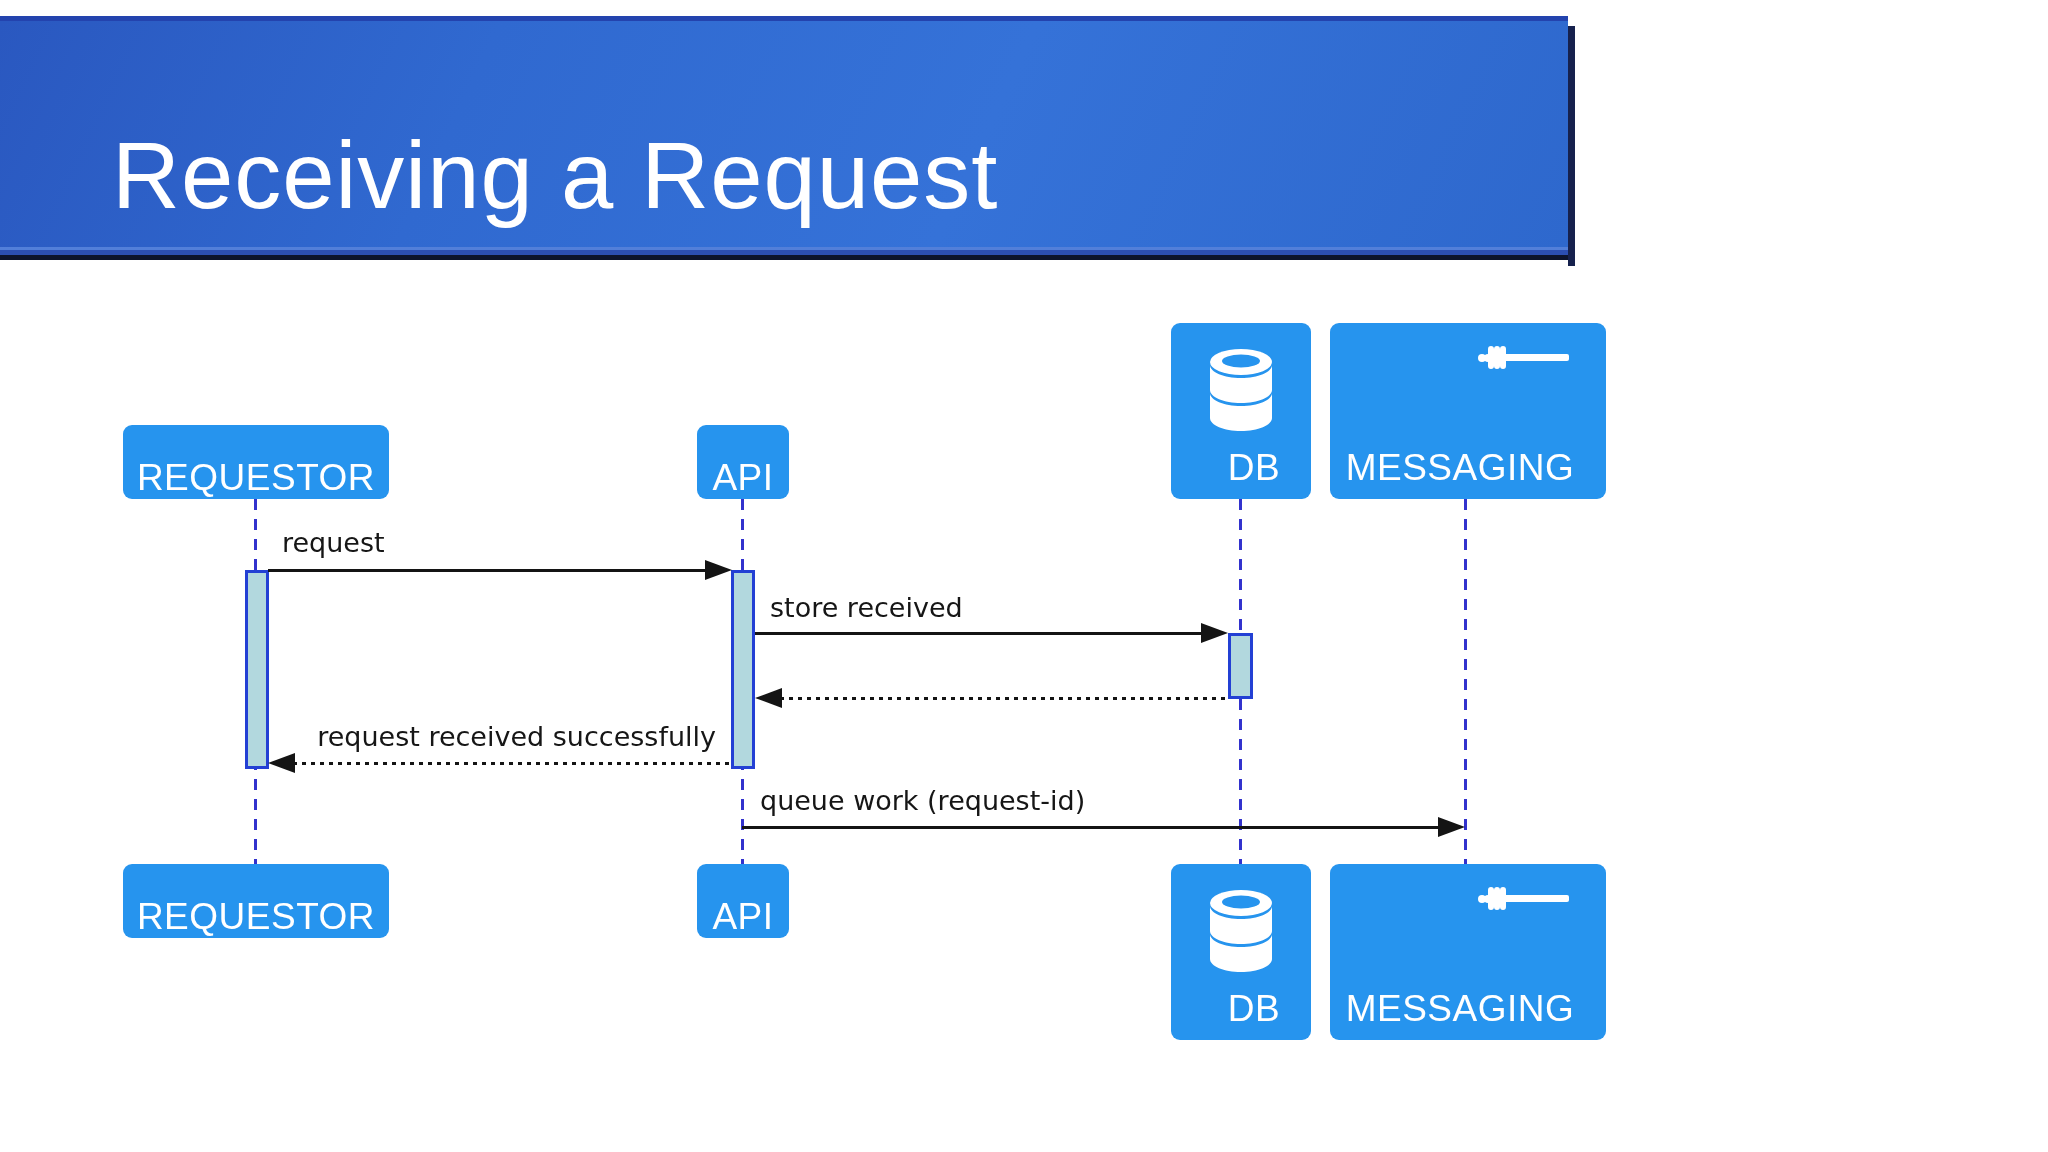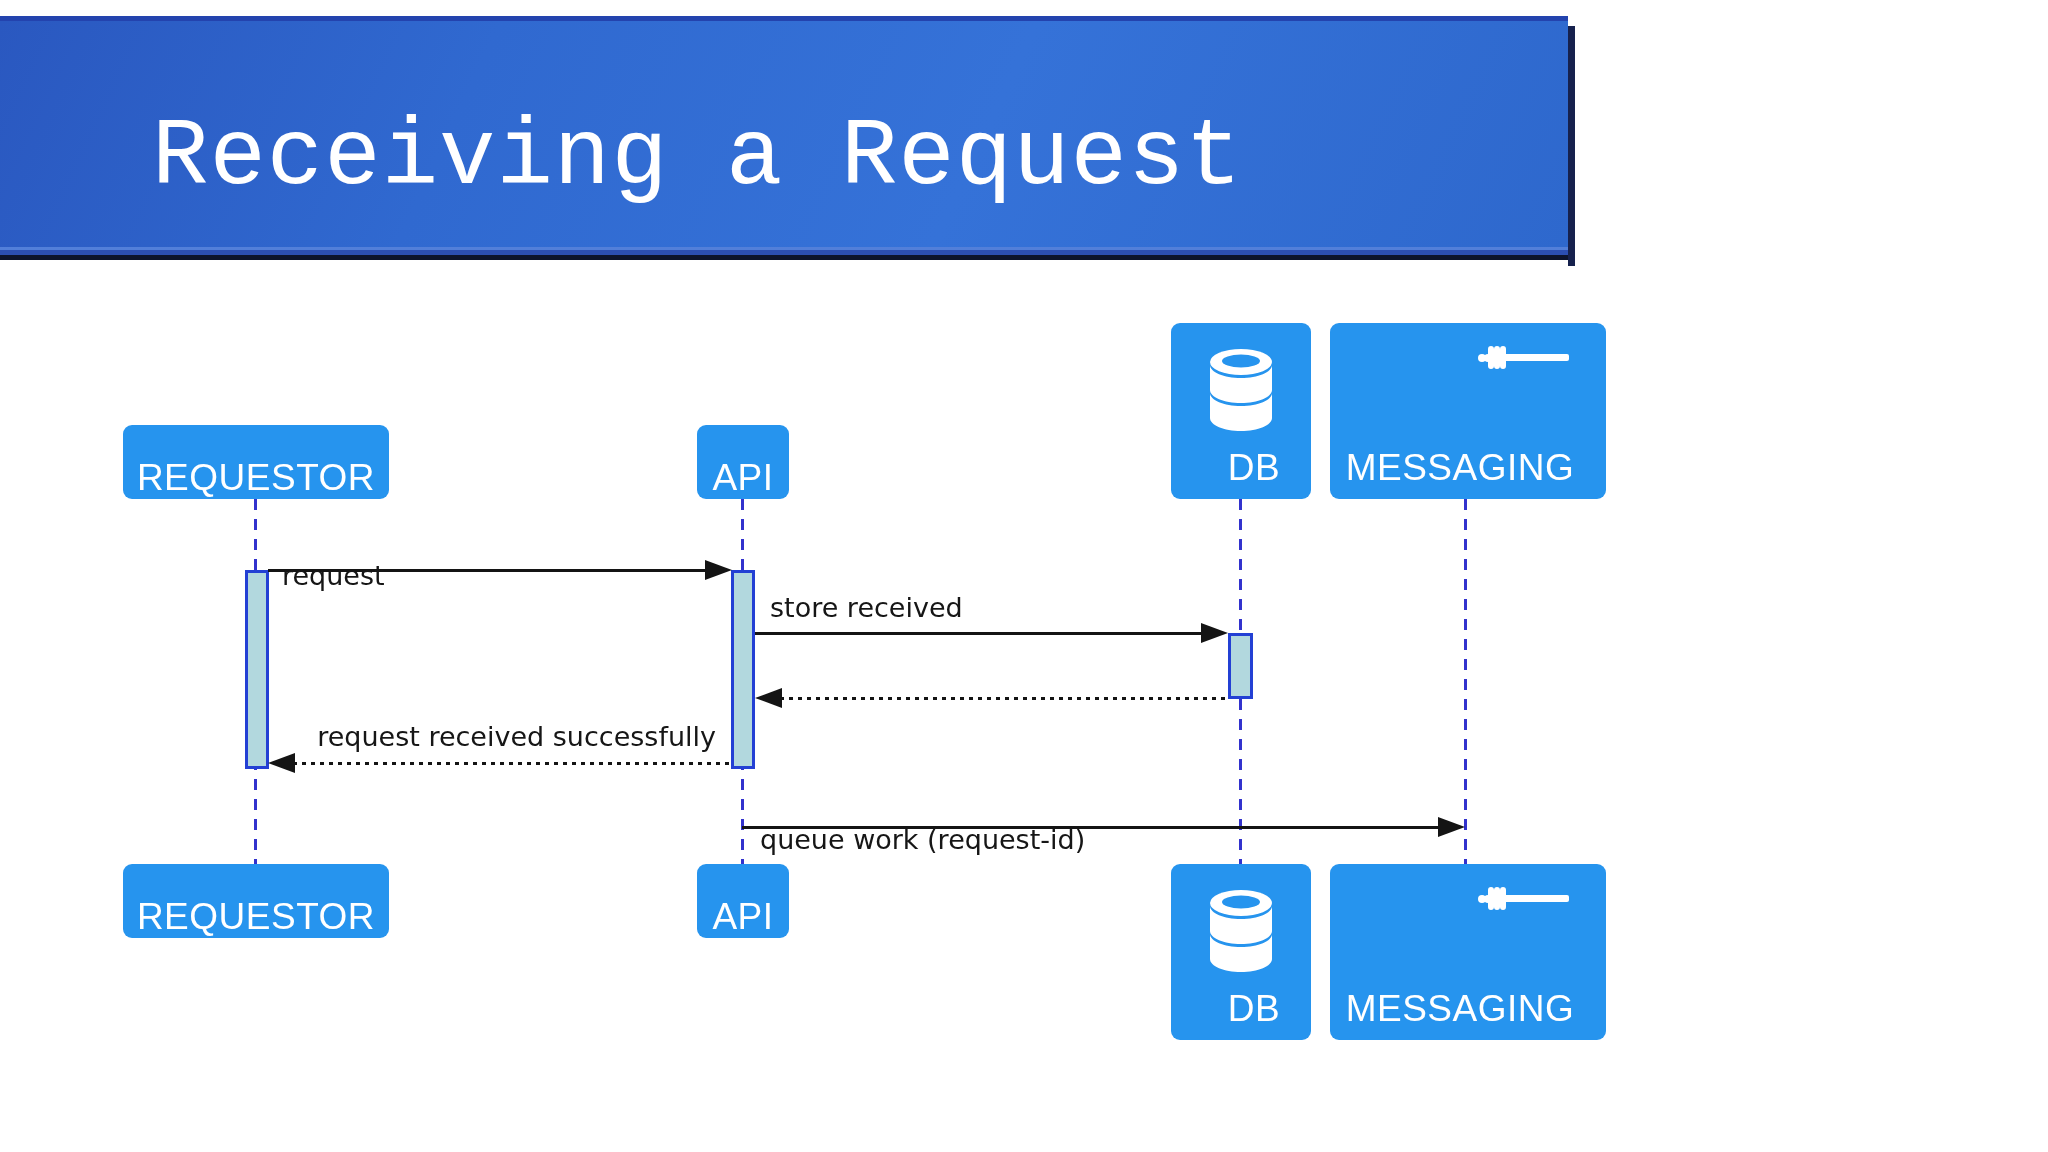--- a/index.html
+++ b/index.html
@@ -18,24 +18,24 @@
     position:relative;
   }
   #banner .bevel      { height:3px;  background:#527fd9; }
   #banner .mid-line   { height:5px;  background:#2c4fb3; }
   #banner .shadow-line{ height:5px;  background:#0d142d; }
   #banner-right-shadow{
     position:absolute; left:1568px; top:26px; width:7px; height:240px;
     background:#16214d;
   }
   #slide-title {
-    position:absolute; left:112px; top:90px;
-    font-family:Liberation Mono, monospace;
+    position:absolute; left:112px; top:108px;
+    font-family:Liberation Sans, sans-serif;
     font-size:94px; line-height:94px; font-weight:400;
-    color:#ffffff; white-space:nowrap; letter-spacing:1px;margin-left:40px;
+    color:#ffffff; white-space:nowrap; letter-spacing:1px;
   }
 
   
   .actor {
     position:absolute; background:#2694ee; border-radius:9px;
     color:#ffffff; font-family:"Liberation Sans", sans-serif;
     display:flex; align-items:flex-end; justify-content:center;
   }
   .actor .lbl { font-size:37px; letter-spacing:0.5px; }
   .actor.tall { display:block; }
@@ -99,37 +99,37 @@
   .arrow-head.left  { border-right:27px solid #141414; }
 
   .msg-label {
     position:absolute; font-size:27px; line-height:27px; color:#161616;
     white-space:nowrap;
   }
   .msg-label.ralign { text-align:right; }
 
   #msg1-line  { left:268px;  top:569px; width:437px; }
   #msg1-head  { left:705px;  top:560px; }
-  #msg1-label { left:282px;  top:562px; }
+  #msg1-label { left:282px;  top:529px; }
 
   #msg2-line  { left:755px;  top:632px; width:447px; }
   #msg2-head  { left:1201px; top:623px; }
   #msg2-label { left:770px;  top:594px; }
 
   #msg3-line  { left:780px;  top:697px; width:448px; }
   #msg3-head  { left:755px;  top:688px; }
   #msg3-label { left:797px;  top:658px; width:431px; }
 
   #msg4-line  { left:293px;  top:762px; width:438px; }
   #msg4-head  { left:268px;  top:753px; }
   #msg4-label { left:295px;  top:723px; width:421px; }
 
   #msg5-line  { left:742px;  top:826px; width:697px; }
   #msg5-head  { left:1438px; top:817px; }
-  #msg5-label { left:760px;  top:787px;margin-top:39px; }
+  #msg5-label { left:760px;  top:787px; }
 </style>
 </head>
 <body>
 
 <div id="canvas">
 
   <div id="banner">
     <div class="top-line"></div>
     <div class="body">
       <div id="slide-title">Receiving a Request</div>

